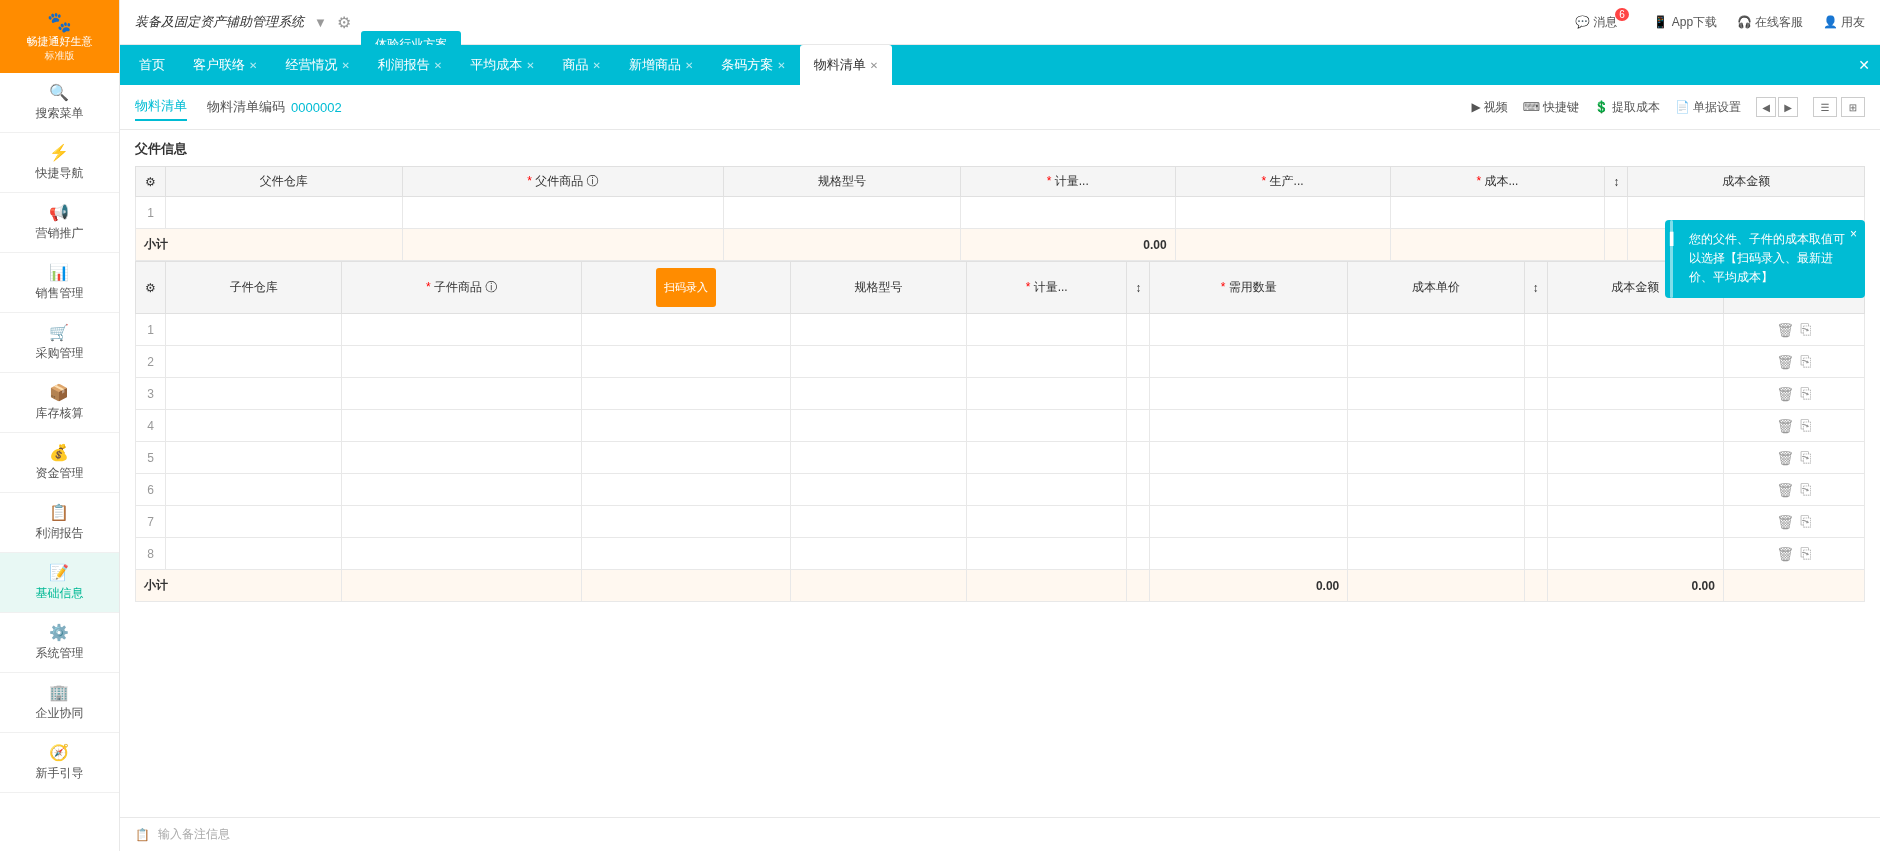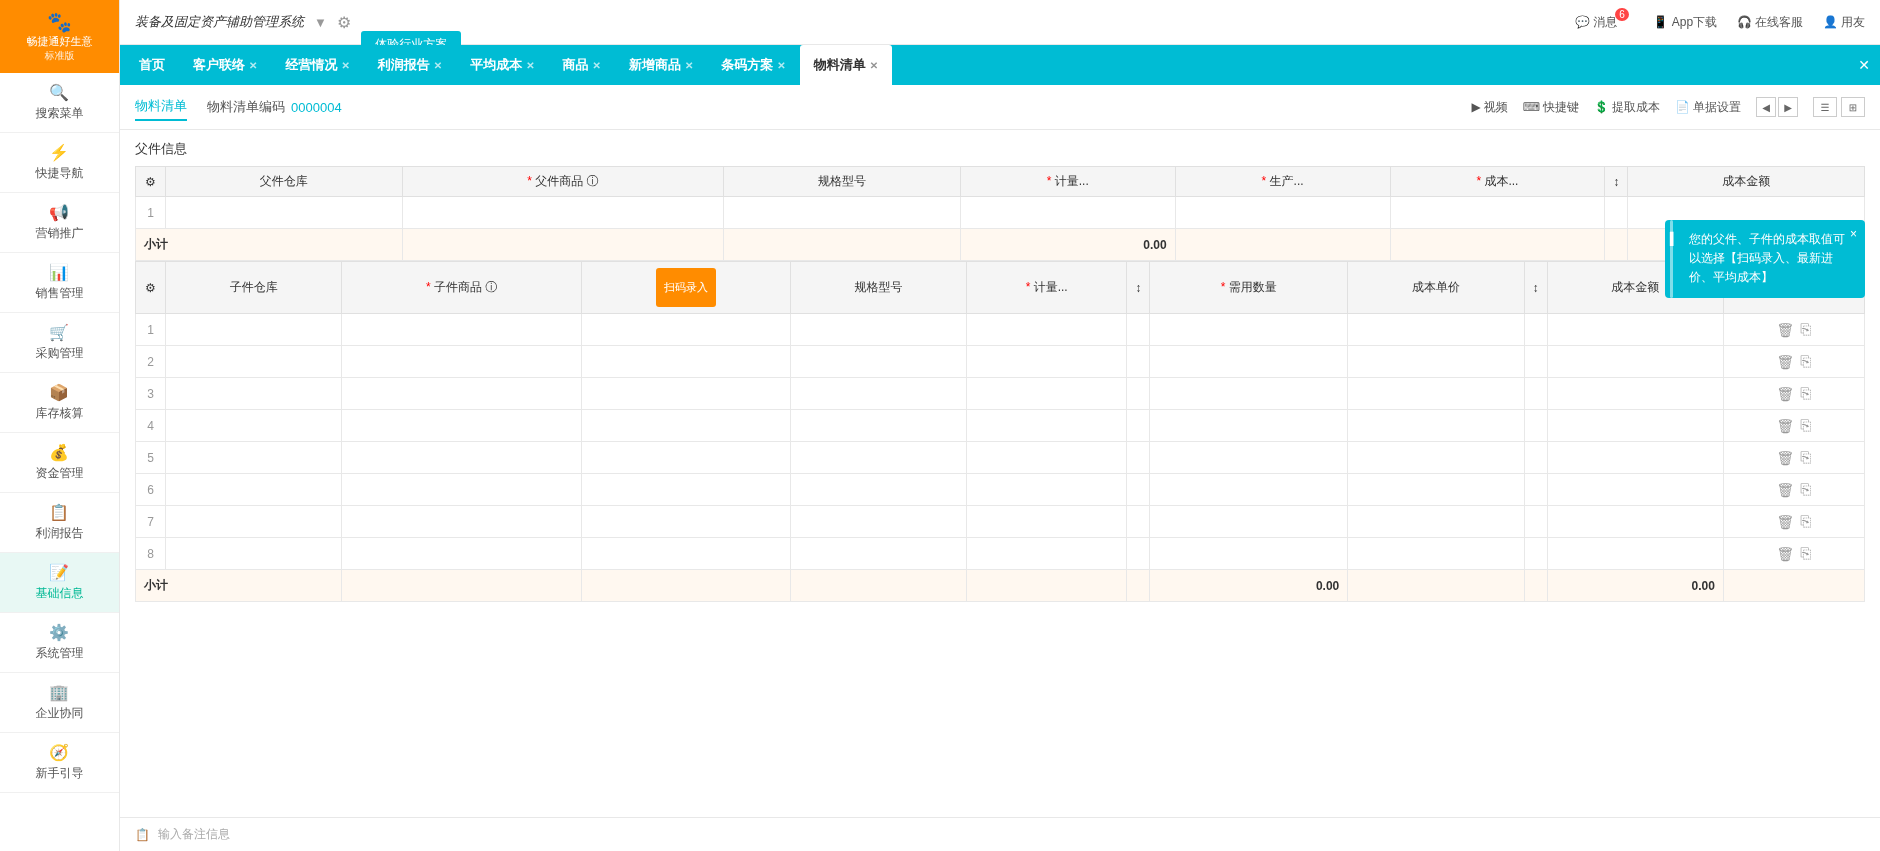--- a/index.html
+++ b/index.html
@@ -114,21 +114,20 @@
     .nav-tab {
       color: white;
       padding: 0 14px;
       height: 40px;
       display: flex;
       align-items: center;
       cursor: pointer;
       font-size: 13px;
       white-space: nowrap;
       gap: 4px;
-      font-weight: bold;
     }
     .nav-tab.active {
       background: #fff;
       color: #333;
       border-radius: 3px 3px 0 0;
     }
     .nav-tab .close-x {
       font-size: 10px;
       opacity: 0.7;
     }
@@ -186,21 +185,21 @@
       overflow-y: auto;
       padding: 10px 15px;
       position: relative;
     }
 
     
     .section-title {
       font-size: 13px;
       color: #333;
       margin-bottom: 8px;
-      font-weight: normal;
+      font-weight: bold;
     }
 
     
     .data-table {
       width: 100%;
       border-collapse: collapse;
       font-size: 12px;
       margin-bottom: 0;
     }
     .data-table th {
@@ -448,21 +447,21 @@
   </div>
 
   <div class="content-area">
 
     <div class="sub-header">
       <div class="sub-tab active">
         <span>物料清单</span>
       </div>
       <div style="display:flex;align-items:center;gap:6px;">
         <span style="color:#555;font-size:13px;">物料清单编码</span>
-        <span class="sub-code">0000004</span>
+        <span class="sub-code">0000002</span>
       </div>
       <div class="sub-header-right">
         <div class="sub-header-btn">
           <span>▶</span>
           <span>视频</span>
         </div>
         <div class="sub-header-btn">
           <span>⌨</span>
           <span>快捷键</span>
         </div>

